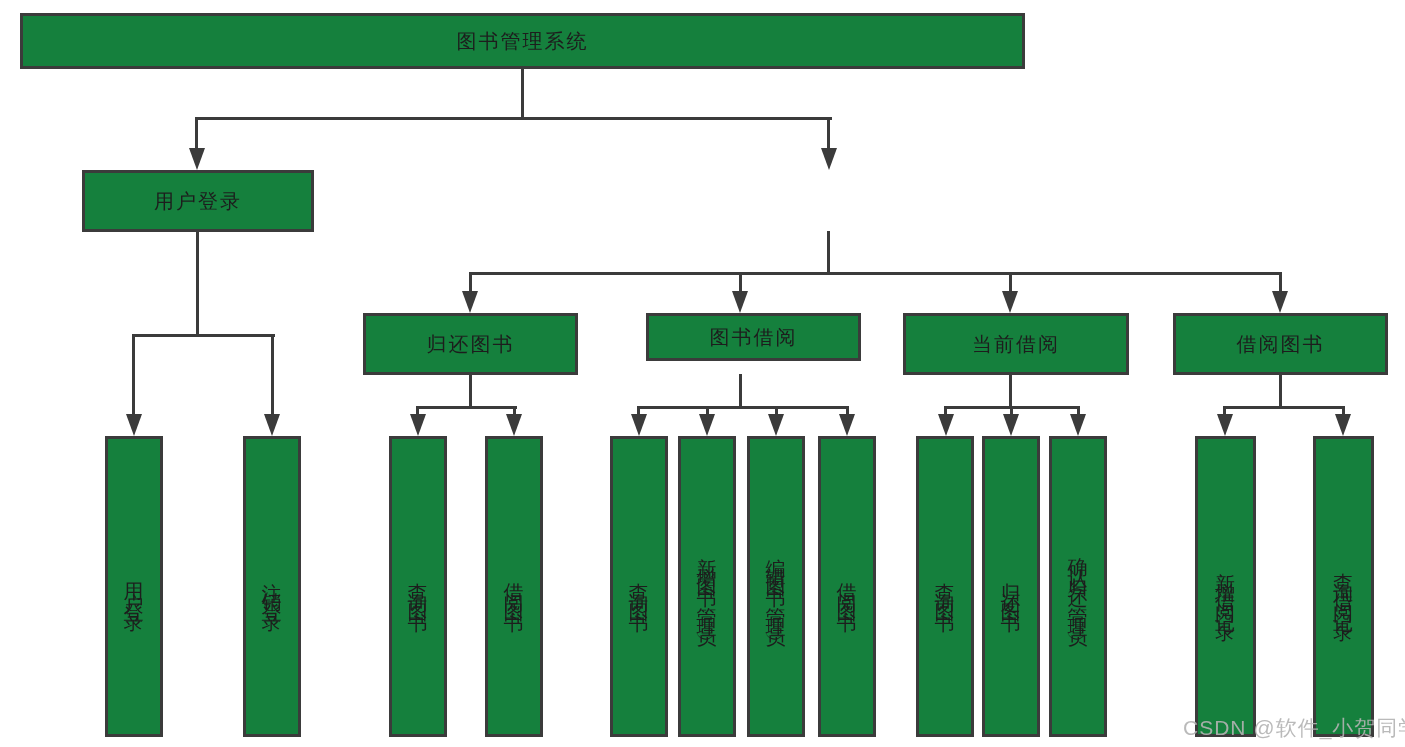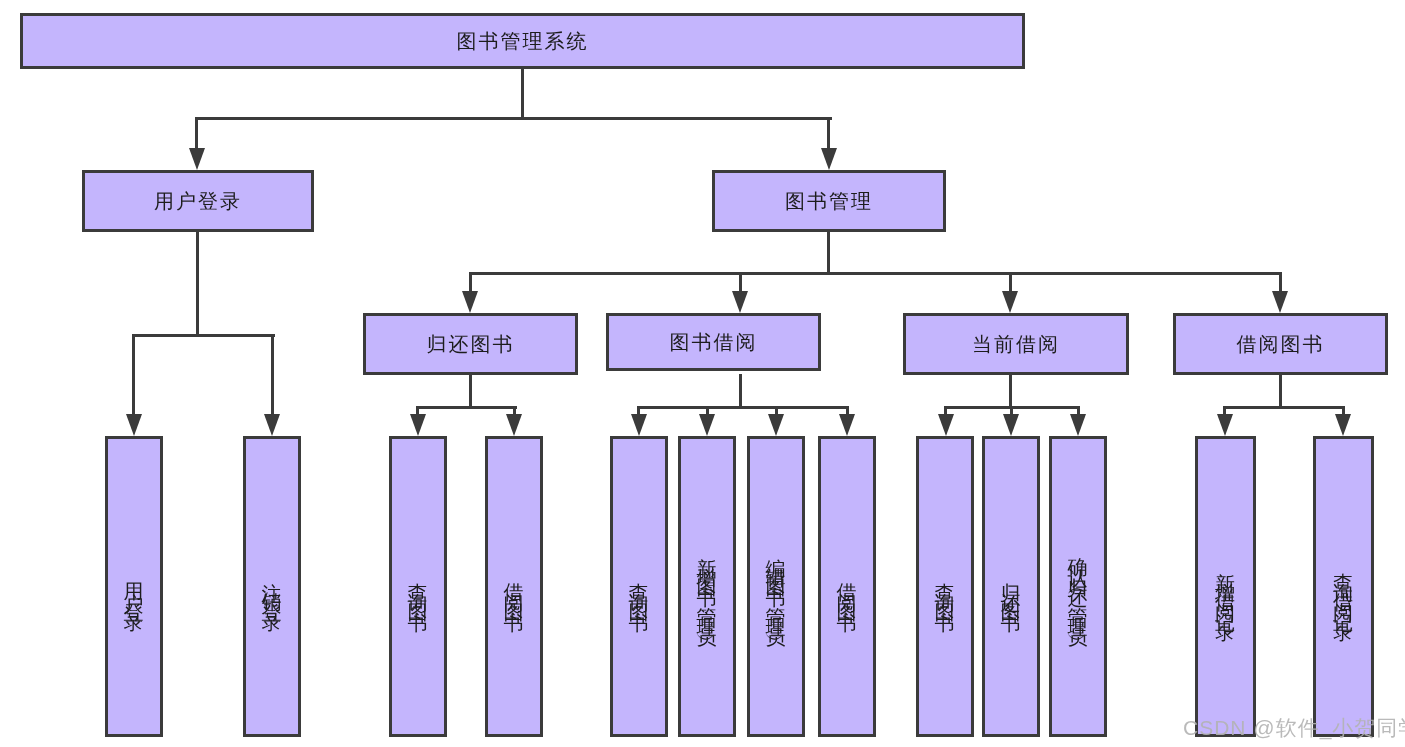--- a/index.html
+++ b/index.html
@@ -11,21 +11,21 @@
   body{font-family:"Liberation Sans","DejaVu Sans",sans-serif;}
   #stage{
     position:relative;
     width:1405px;height:747px;
     background:#fff;
     overflow:hidden;
   }
   .box{
     position:absolute;
     box-sizing:border-box;
-    background:#c4b5fd;
+    background:#15803d;
     border:3px solid var(--line);
     display:flex;
     align-items:center;
     justify-content:center;
   }
   .lbl{
     font-size:20px;
     color:var(--text);
     letter-spacing:2px;
     white-space:nowrap;
@@ -68,23 +68,20 @@
   <div class="vline" style="left:521px;top:66px;height:53px"></div>
   <div class="hline" style="left:196px;top:117px;width:636px"></div>
   <div class="vline" style="left:195px;top:117px;height:33px"></div>
   <div class="arr" style="left:189px;top:148px"></div>
   <div class="vline" style="left:827px;top:117px;height:33px"></div>
   <div class="arr" style="left:821px;top:148px"></div>
 
   <div class="box" style="left:82px;top:170px;width:232px;height:62px">
     <span class="lbl">用户登录</span>
   </div>
-  <div class="box" style="left:712px;top:170px;width:234px;height:62px">
-    <span class="lbl">图书管理</span>
-  </div>
 
   <div class="vline" style="left:196px;top:231px;height:105px"></div>
   <div class="hline" style="left:132px;top:334px;width:143px"></div>
   <div class="vline" style="left:132px;top:334px;height:84px"></div>
   <div class="arr" style="left:126px;top:414px"></div>
   <div class="vline" style="left:271px;top:334px;height:84px"></div>
   <div class="arr" style="left:264px;top:414px"></div>
 
   <div class="vline" style="left:827px;top:231px;height:43px"></div>
   <div class="hline" style="left:469px;top:272px;width:813px"></div>
@@ -93,21 +90,21 @@
   <div class="vline" style="left:739px;top:272px;height:23px"></div>
   <div class="arr" style="left:732px;top:291px"></div>
   <div class="vline" style="left:1009px;top:272px;height:23px"></div>
   <div class="arr" style="left:1002px;top:291px"></div>
   <div class="vline" style="left:1279px;top:272px;height:23px"></div>
   <div class="arr" style="left:1272px;top:291px"></div>
 
   <div class="box" style="left:363px;top:313px;width:215px;height:62px">
     <span class="lbl">归还图书</span>
   </div>
-  <div class="box" style="left:606px;top:313px;width:215px;height:58px">
+  <div class="box" style="left:646px;top:313px;width:215px;height:48px">
     <span class="lbl">图书借阅</span>
   </div>
   <div class="box" style="left:903px;top:313px;width:226px;height:62px">
     <span class="lbl">当前借阅</span>
   </div>
   <div class="box" style="left:1173px;top:313px;width:215px;height:62px">
     <span class="lbl">借阅图书</span>
   </div>
 
   <div class="vline" style="left:469px;top:374px;height:34px"></div>

